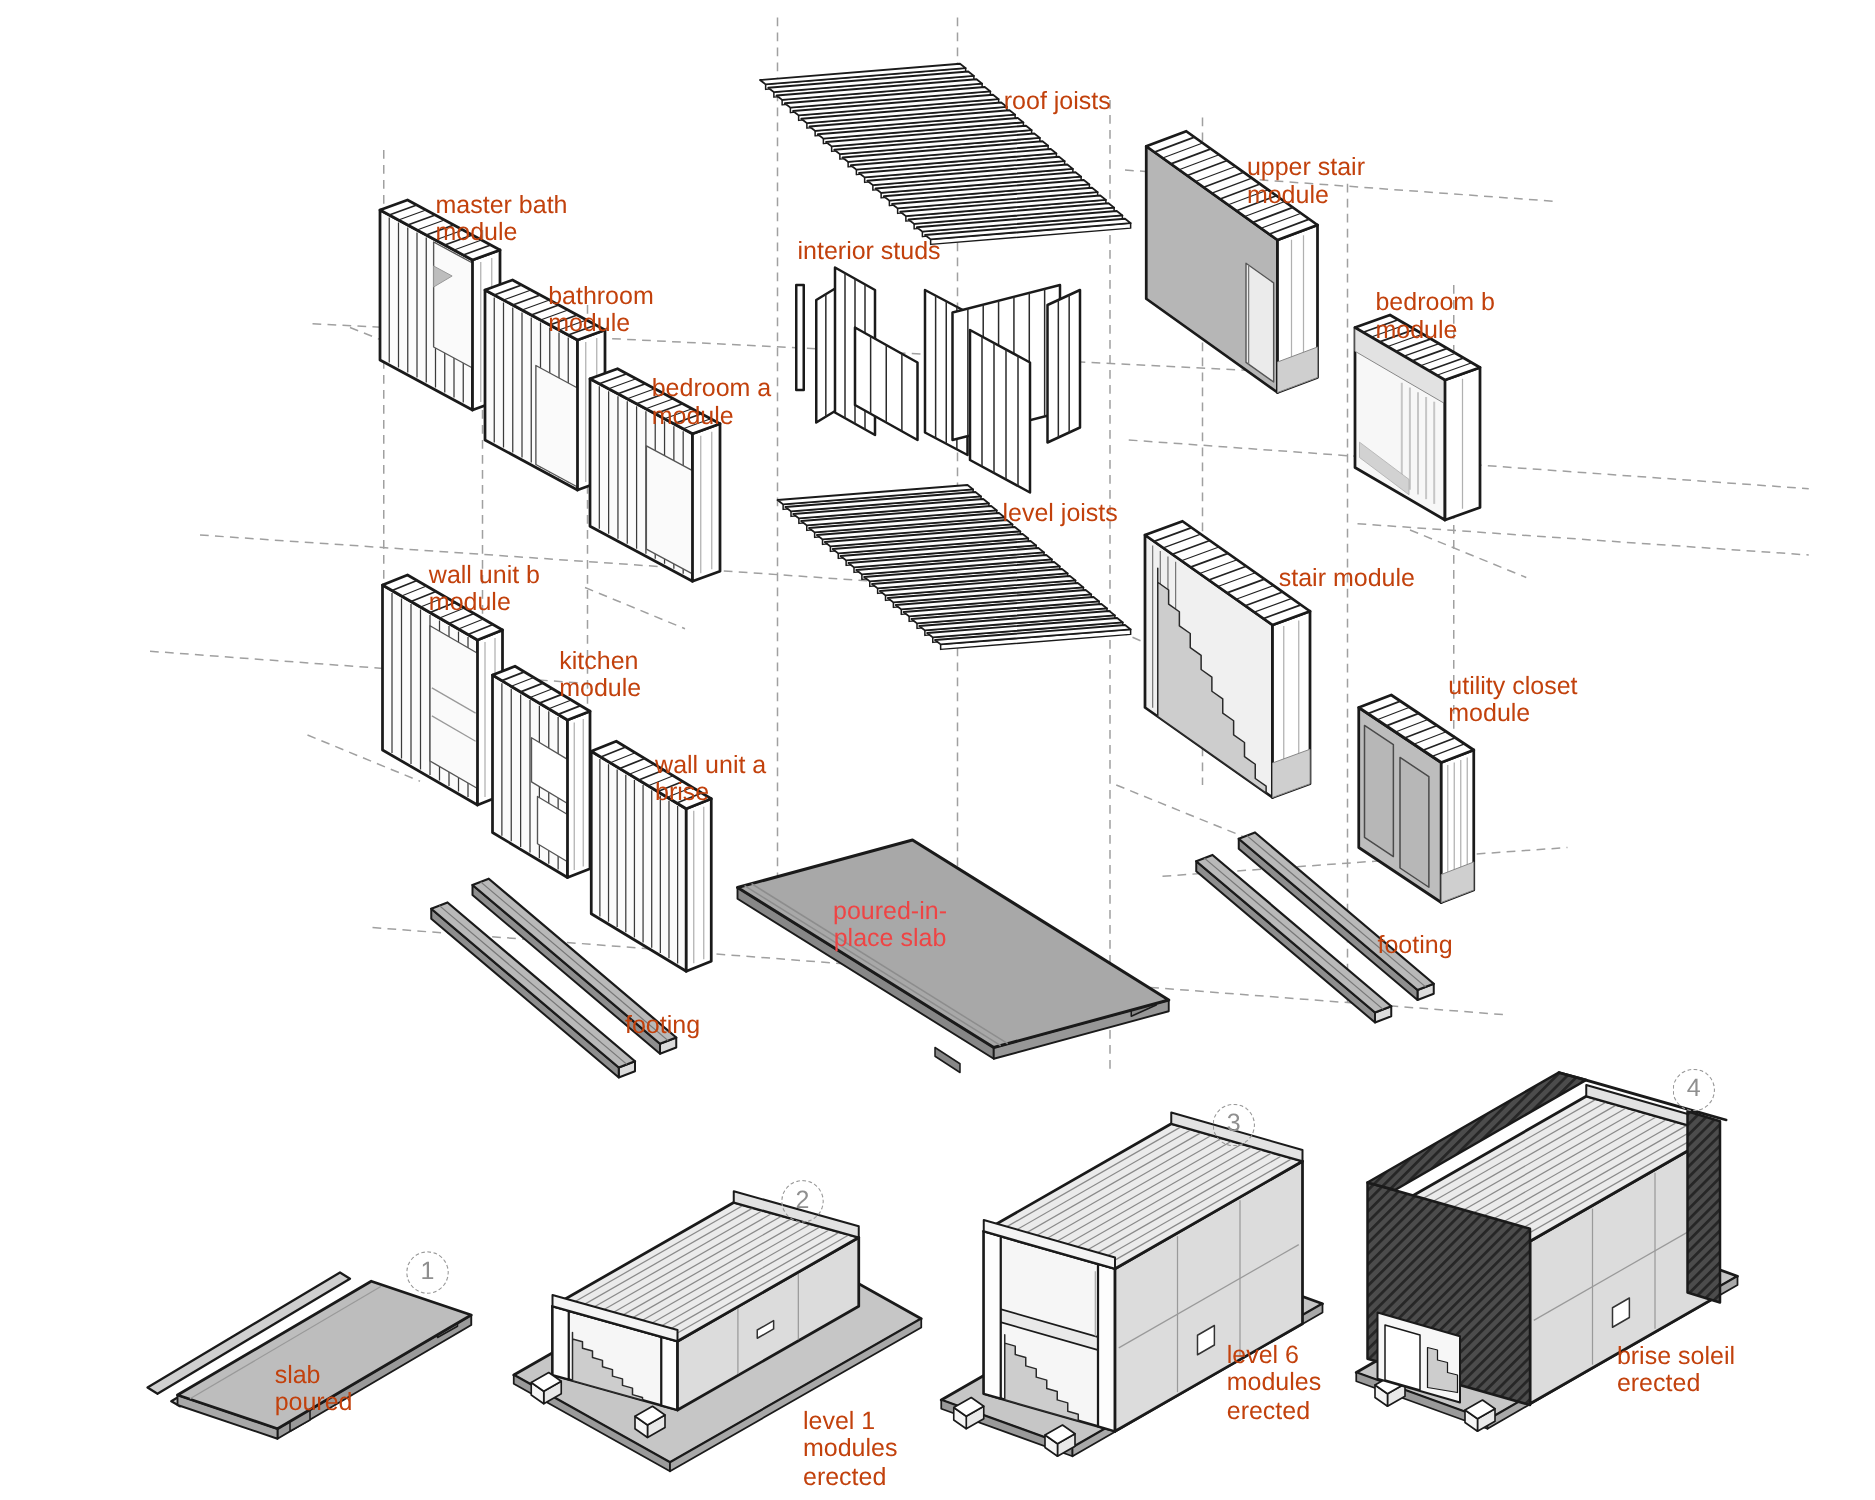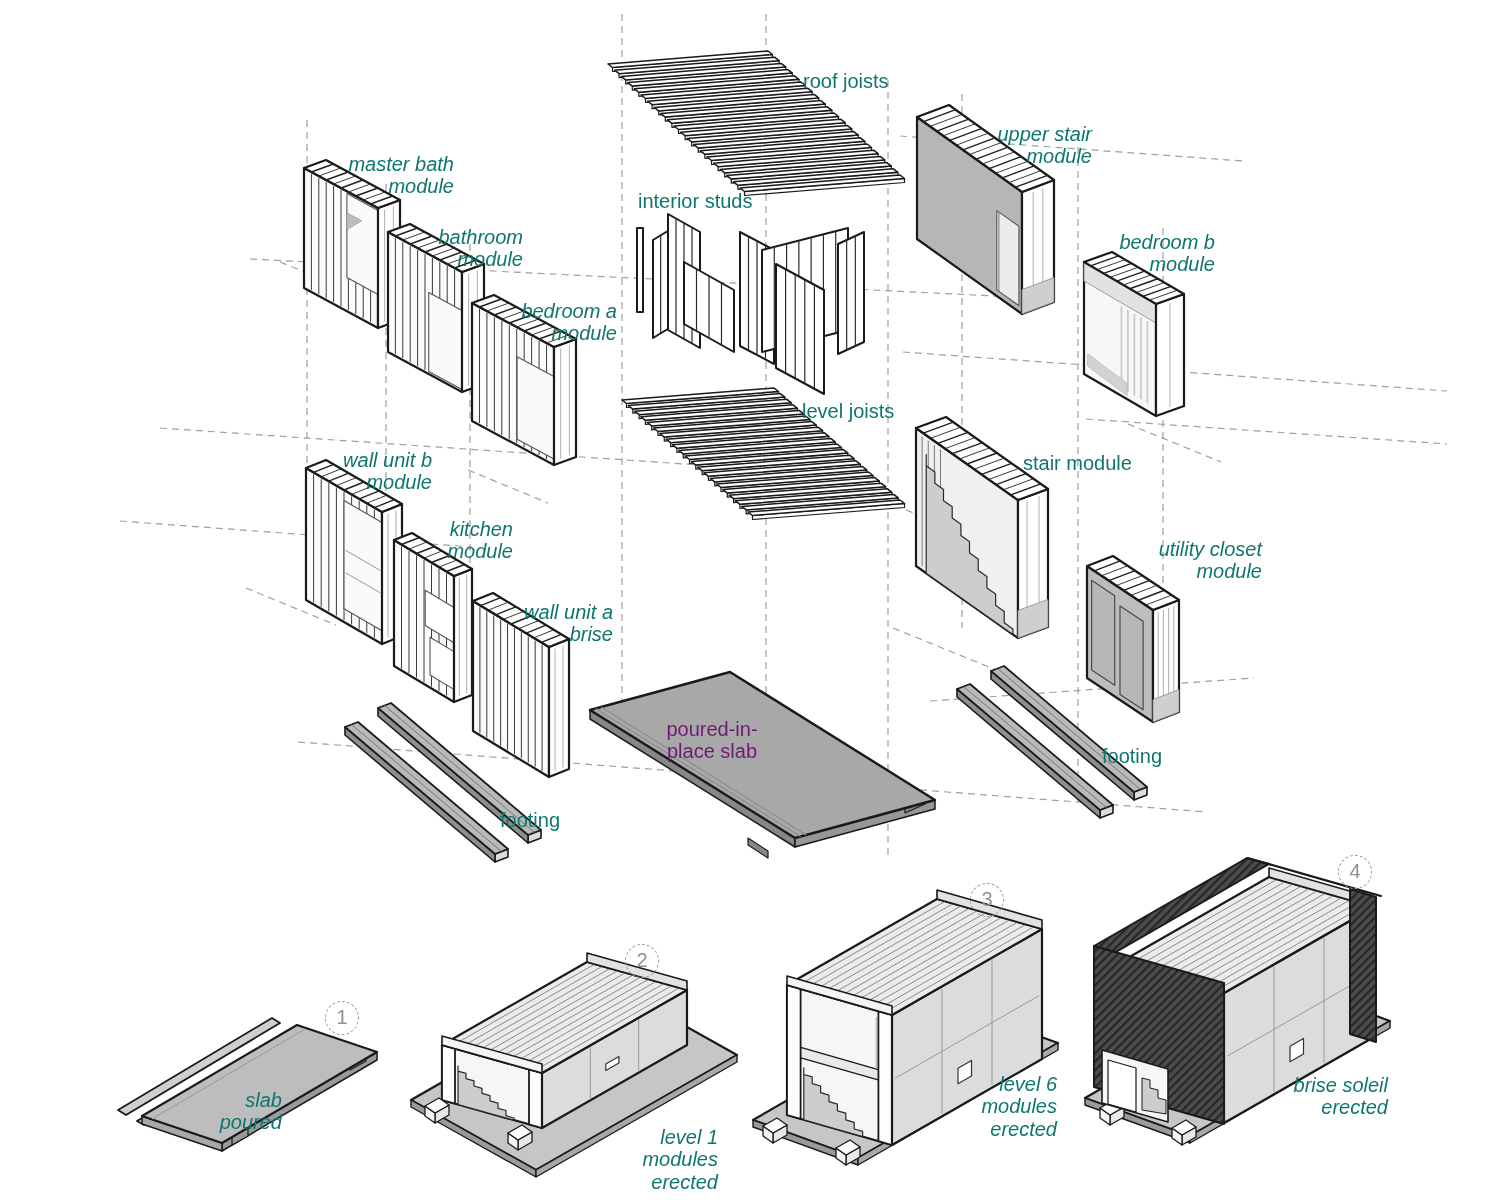--- a/index.html
+++ b/index.html
@@ -1,22 +1,22 @@
 <!DOCTYPE html>
 <html><head>
 <meta charset="utf-8">
 <style>
   html,body{margin:0;padding:0;background:#ffffff;}
   #stage-root{position:relative;width:1500px;height:1200px;background:#ffffff;overflow:hidden;
     font-family:"Liberation Sans",sans-serif;}
   #diagram-svg{position:absolute;left:0;top:0;}
-  .lbl{position:absolute;font-size:20px;line-height:1.12;color:#0f766e;white-space:pre-line;z-index:5;}
-  .lbl.r{text-align:right;font-style:italic;}
+  .lbl{position:absolute;font-size:20px;line-height:1.12;color:#c2410c;white-space:pre-line;z-index:5;}
+  .lbl.r{}
   .lbl.c{text-align:center;}
-  .lbl.dk{color:#701a75;}
+  .lbl.dk{color:#ef4444;}
   .num{position:absolute;width:34px;height:34px;border:1.6px dashed #9a9a9a;border-radius:50%;
     color:#8f8f8f;font-size:20px;line-height:31px;text-align:center;box-sizing:border-box;z-index:5;}
 </style>
 </head>
 <body>
 
 <div id="stage-root">
   <svg id="diagram-svg" width="1500" height="1200" viewBox="0 0 1500 1200">
     <defs>
       <pattern id="hatch" patternUnits="userSpaceOnUse" width="6" height="6" patternTransform="rotate(45)">
@@ -583,21 +583,21 @@
   <div class="lbl r" style="right:1046px;top:153px">master bath
 module</div>
   <div class="lbl r" style="right:977px;top:226px">bathroom
 module</div>
   <div class="lbl r" style="right:883px;top:300px">bedroom a
 module</div>
   <div class="lbl" style="left:638px;top:190px">interior studs</div>
   <div class="lbl" style="left:803px;top:70px">roof joists</div>
   <div class="lbl r" style="right:408px;top:123px">upper stair
 module</div>
-  <div class="lbl r" style="right:285px;top:231px">bedroom b
+  <div class="lbl r" style="right:304px;top:231px">bedroom b
 module</div>
   <div class="lbl" style="left:802px;top:400px">level joists</div>
   <div class="lbl" style="left:1023px;top:452px">stair module</div>
   <div class="lbl r" style="right:238px;top:538px">utility closet
 module</div>
   <div class="lbl r" style="right:1068px;top:449px">wall unit b
 module</div>
   <div class="lbl r" style="right:987px;top:518px">kitchen
 module</div>
   <div class="lbl r" style="right:887px;top:601px">wall unit a

